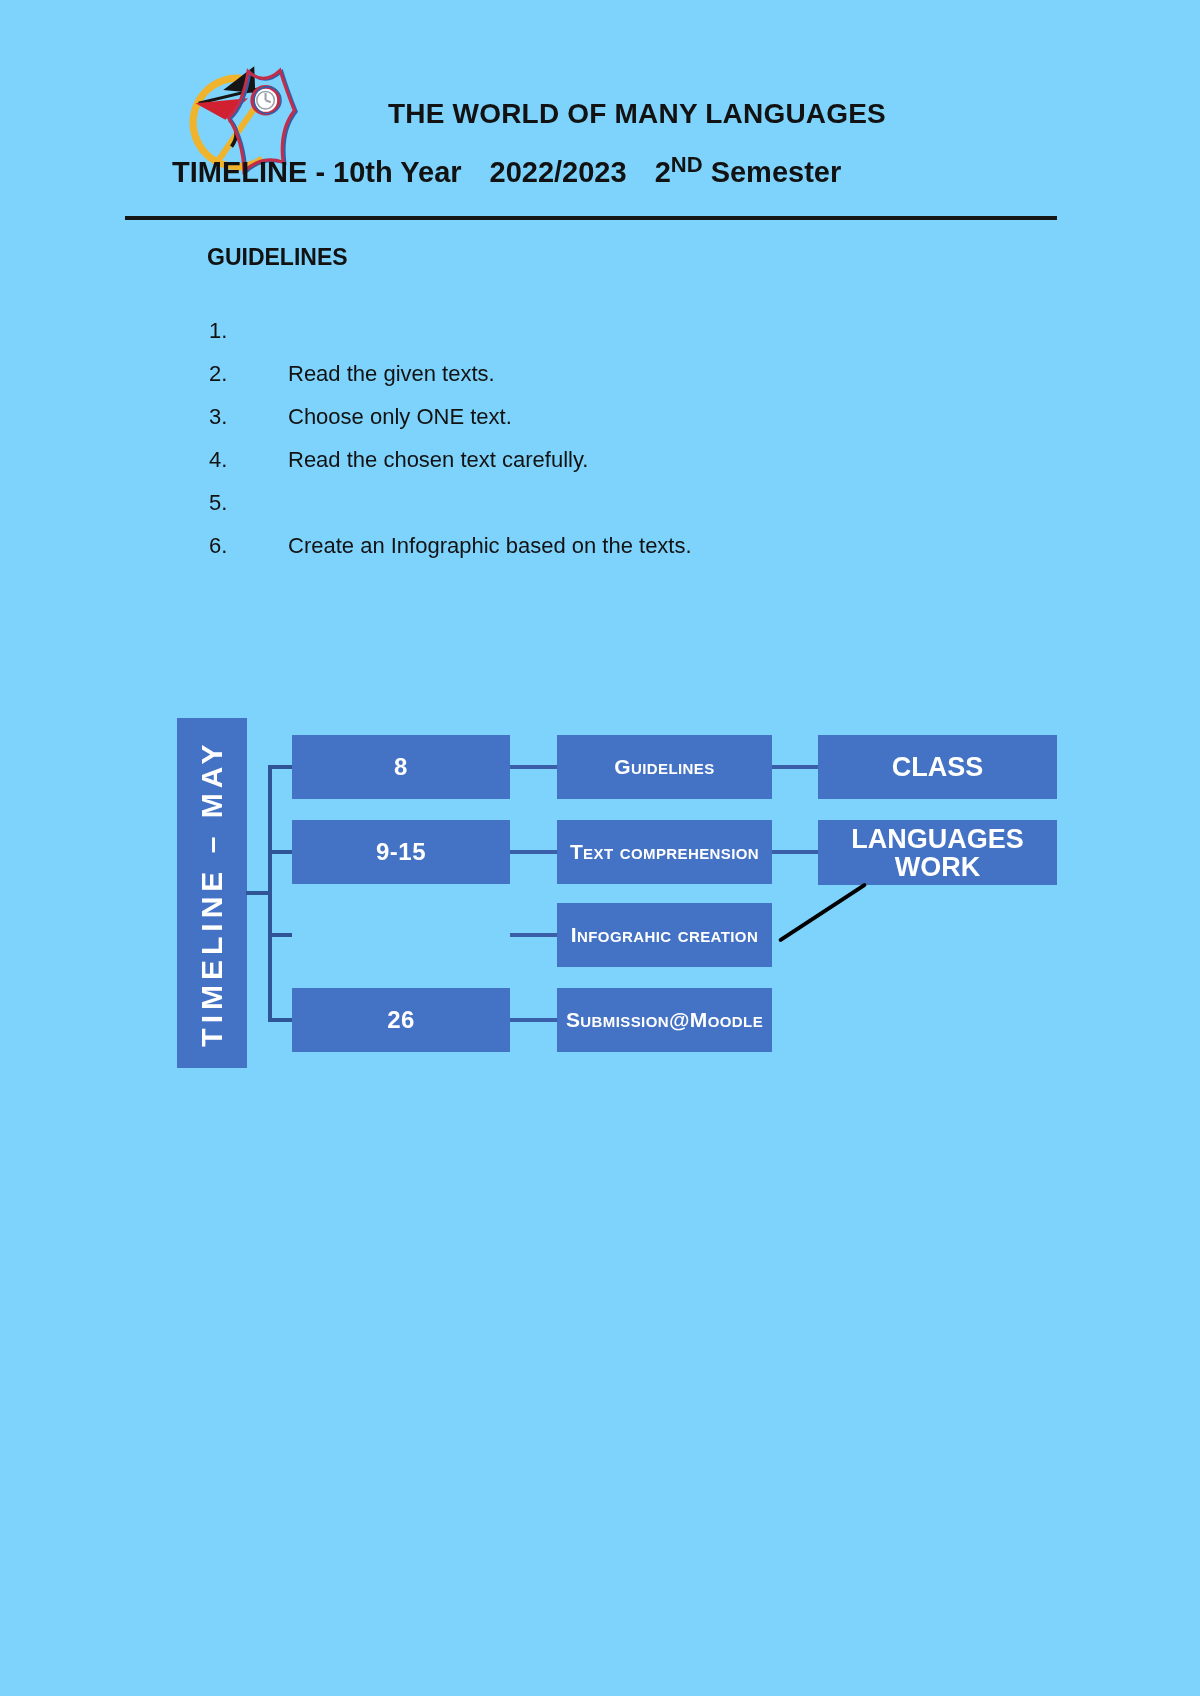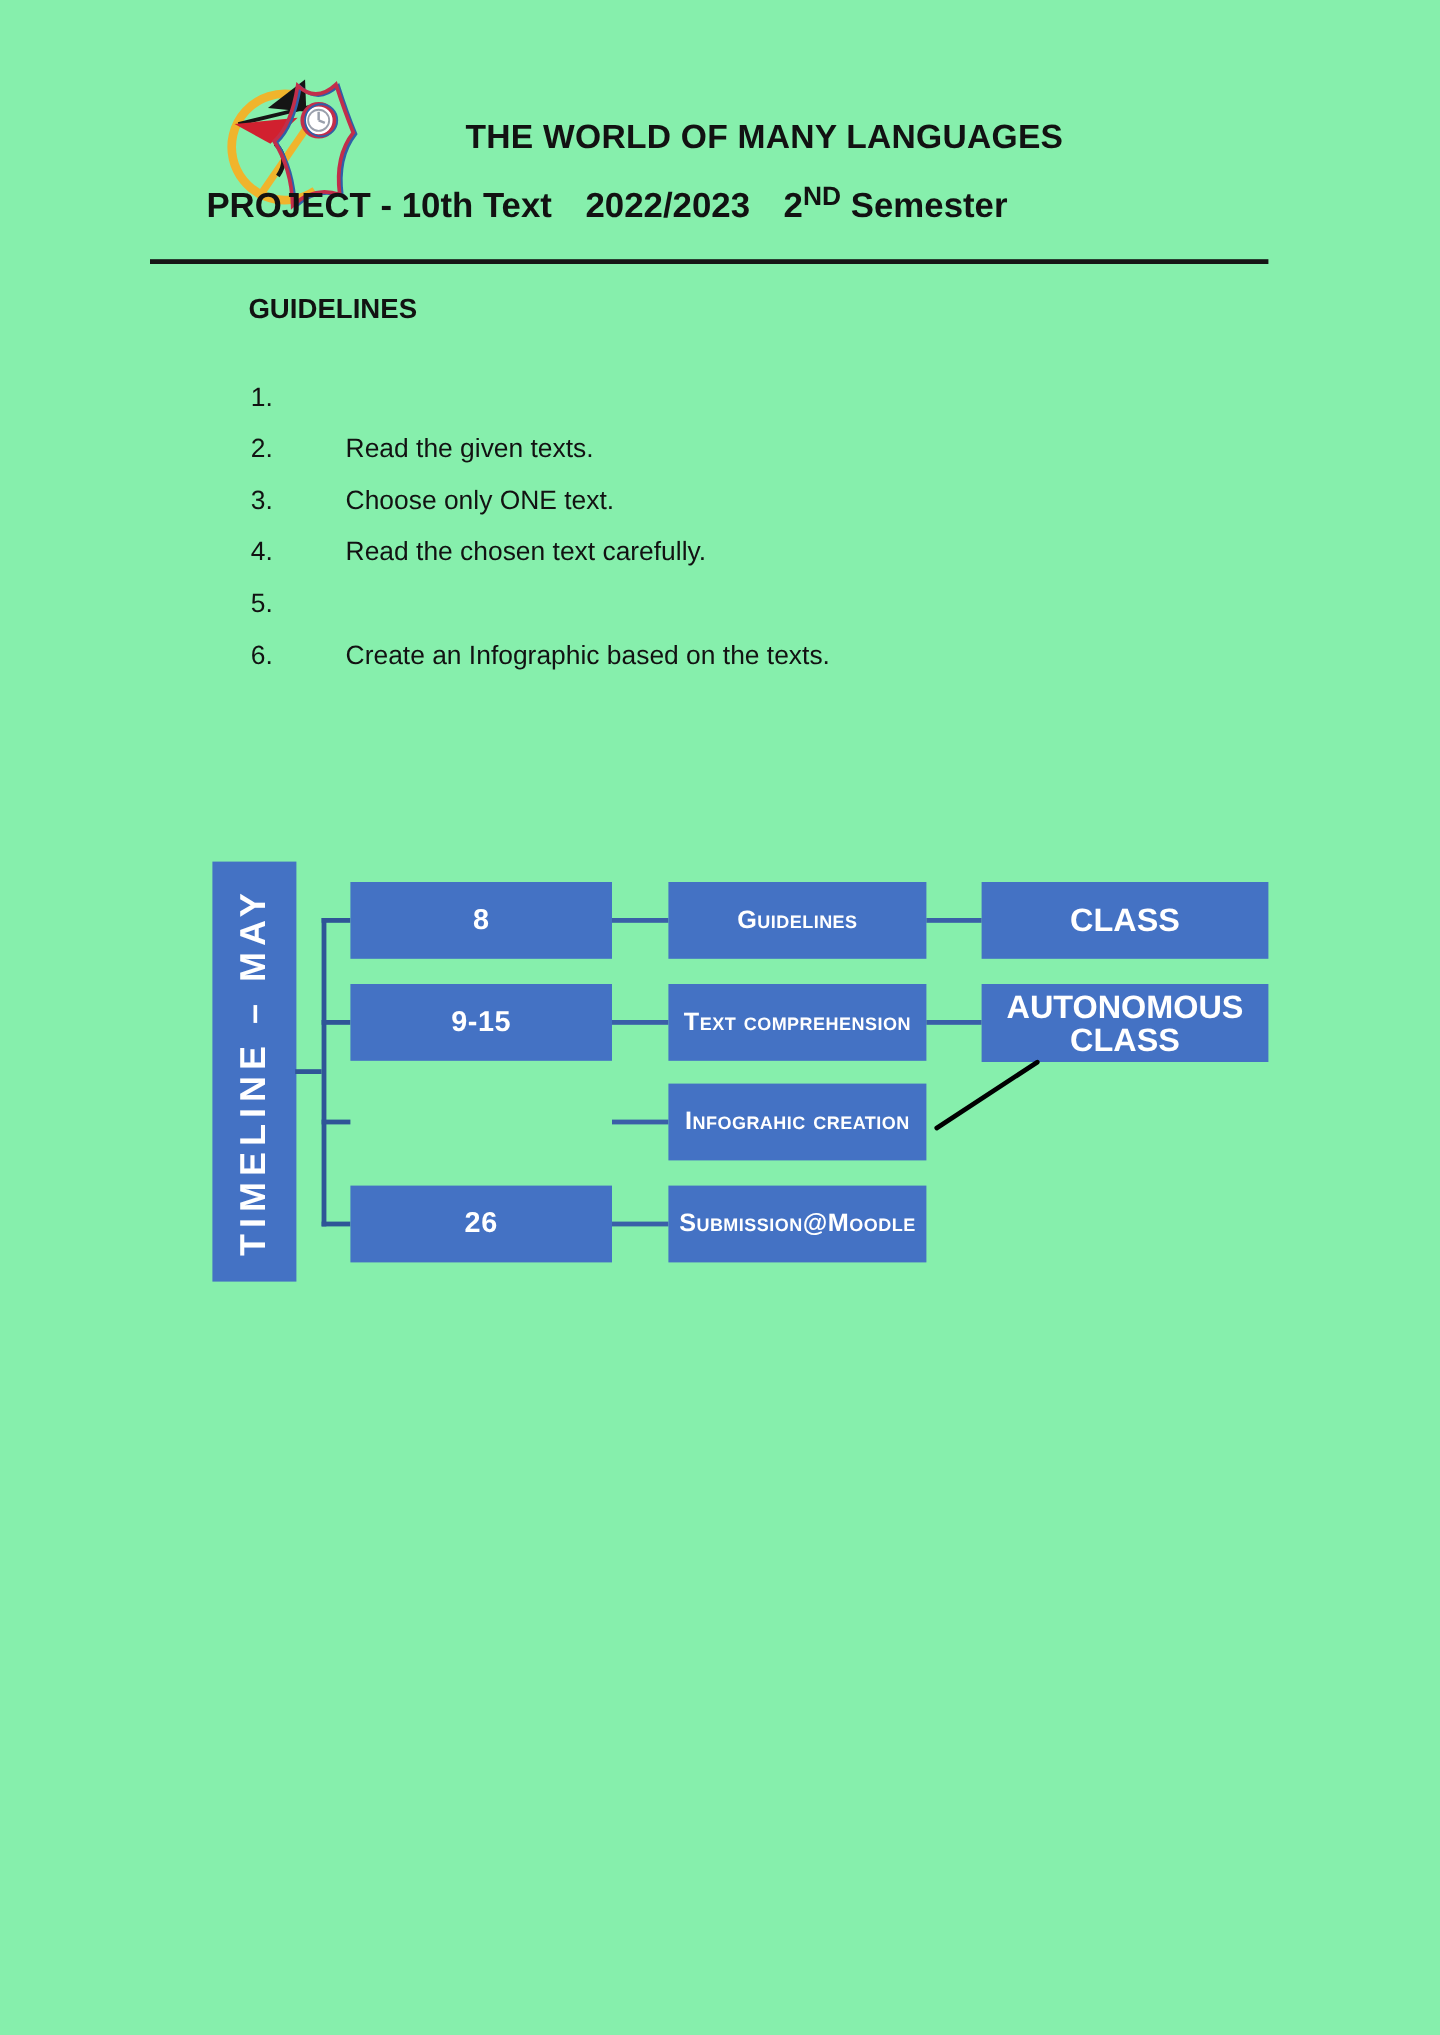--- a/index.html
+++ b/index.html
@@ -1,16 +1,16 @@
 <!DOCTYPE html>
 <html><head>
 <meta charset="utf-8">
 <style>
   html,body{margin:0;padding:0;background:#ffffff;}
-  #page{position:relative;width:1200px;height:1696px;background:#86efac;
+  #page{position:relative;width:1200px;height:1696px;background:#7dd3fc;
         font-family:"Liberation Sans",sans-serif;color:#151515;overflow:hidden;}
 
   
   .logo{position:absolute;left:180px;top:58px;width:134px;height:134px;}
   .doc-title{position:absolute;left:388px;top:98px;font-size:28px;font-weight:700;
              letter-spacing:.2px;color:#121212;white-space:nowrap;}
   .subtitle{position:absolute;left:172px;top:156px;font-size:29px;font-weight:700;
             color:#121212;white-space:nowrap;}
   .subtitle .sp{margin-left:28px;margin-top:32px;}
   .sup{font-size:22px;position:relative;top:-10px;}
@@ -54,21 +54,21 @@
     <path d="M66,13 Q81,27 97,12 Q104,34 111,51 Q96,70 100,101 Q79,94 62,110 Q61,80 47,58 Q61,45 66,13 Z" fill="none" stroke="#C22E4A" stroke-width="3"></path>
     <circle cx="83" cy="41" r="13" fill="#ffffff" stroke="#C22E4A" stroke-width="3.5"></circle>
     <circle cx="85" cy="41" r="13" fill="none" stroke="#2F5FA8" stroke-width="1.5"></circle>
     <circle cx="83" cy="41" r="8.5" fill="none" stroke="#9aa0ac" stroke-width="1.5"></circle>
     <path d="M83,41 L83,34 M83,41 L88,43" fill="none" stroke="#9aa0ac" stroke-width="2"></path>
   </svg>
 
   <div class="doc-title">THE WORLD OF MANY LANGUAGES</div>
 
   <div class="subtitle">
-    <span>PROJECT - 10th Text</span><span class="sp">2022/2023</span><span class="sp">2</span><span class="sup">ND</span>&nbsp;<span>Semester</span>
+    <span>TIMELINE - 10th Year</span><span class="sp">2022/2023</span><span class="sp">2</span><span class="sup">ND</span>&nbsp;<span>Semester</span>
   </div>
 
   <div class="rule"></div>
 
   <div class="gl-heading">GUIDELINES</div>
 
   <div class="gl-list">
     <div class="gl-item">
       <span class="gl-num">1.</span>
     </div>
@@ -115,17 +115,17 @@
 
   <div class="tbox task" style="left:557px;top:735px;width:215px;height:64px">Guidelines</div>
   <div class="tbox task" style="left:557px;top:903px;width:215px;height:64px">Infograhic creation</div>
   <div class="tbox task" style="left:557px;top:820px;width:215px;height:64px">Text comprehension</div>
   <div class="tbox task" style="left:557px;top:988px;width:215px;height:64px">Submission@Moodle</div>
 
   <div class="line" style="left:772px;top:765px;width:46px;height:4px"></div>
   <div class="line" style="left:772px;top:850px;width:46px;height:4px"></div>
 
   <div class="tbox mode" style="left:818px;top:735px;width:215px;height:64px">CLASS</div>
-  <div class="tbox mode" style="left:818px;top:820px;width:215px;height:65px">AUTONOMOUS CLASS</div>
+  <div class="tbox mode" style="left:818px;top:820px;width:215px;height:65px">LANGUAGES WORK</div>
 
   <div class="diag"></div>
 
 </div>
 
 </body></html>

